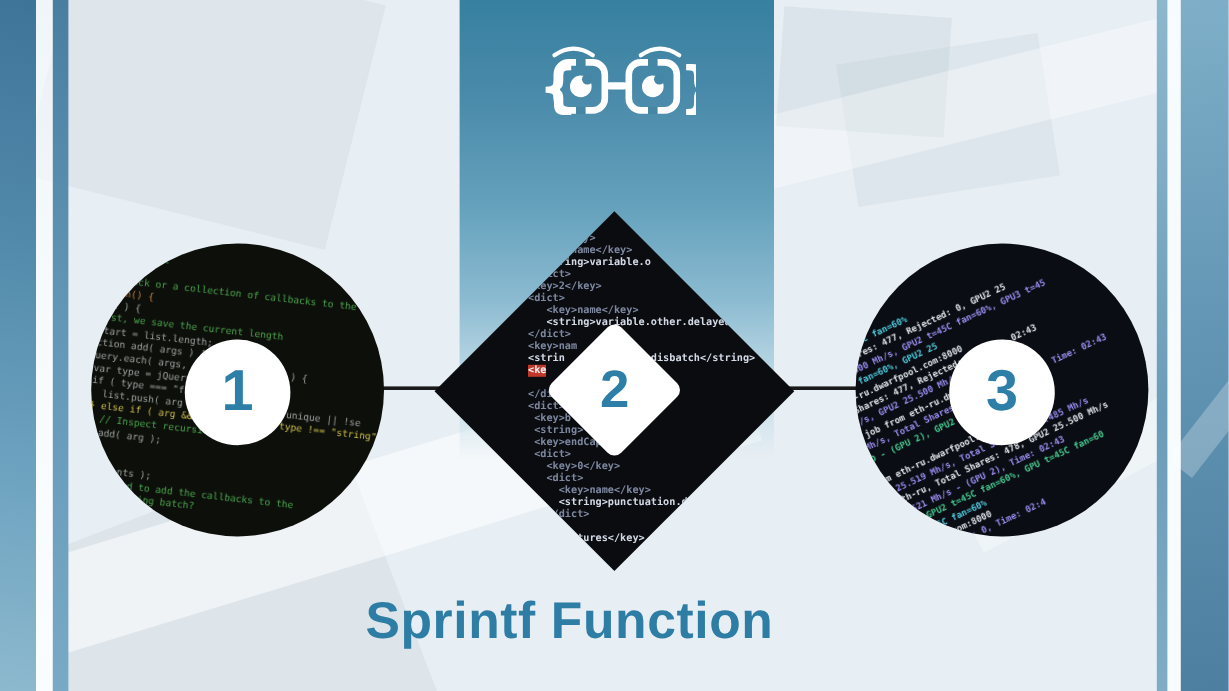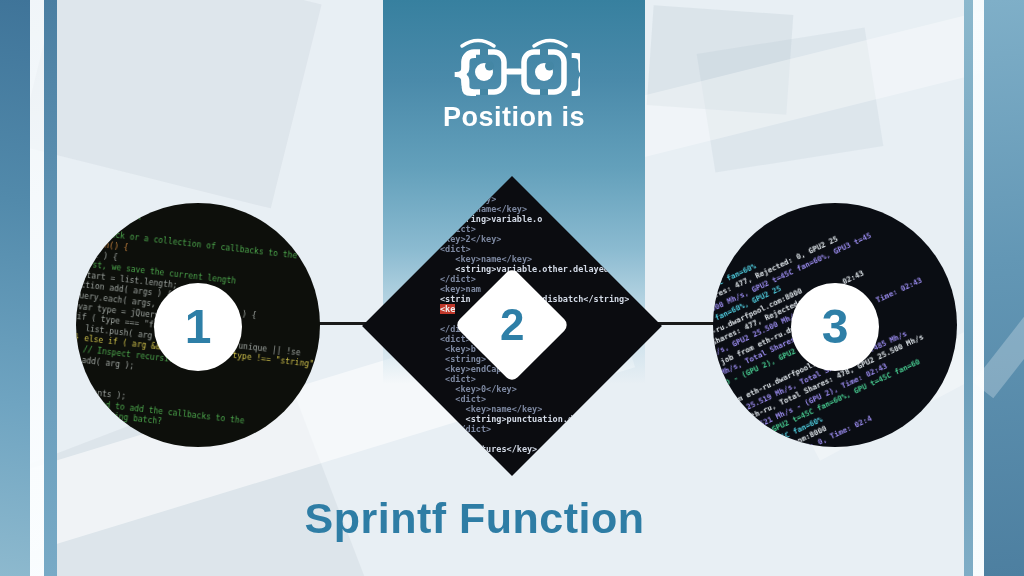--- a/index.html
+++ b/index.html
@@ -116,21 +116,20 @@
       <rect x="92" y="17" width="8" height="6" fill="#4486a4"></rect>
       <rect x="92" y="57" width="8" height="6" fill="#4486a4"></rect>
       <rect x="57" y="36.5" width="18" height="6" rx="3" fill="#ffffff"></rect>
       <circle cx="36" cy="40" r="9" fill="#ffffff"></circle>
       <circle cx="41.5" cy="34" r="4.5" fill="#4486a4"></circle>
       <circle cx="96" cy="40" r="9" fill="#ffffff"></circle>
       <circle cx="101.5" cy="34" r="4.5" fill="#4486a4"></circle>
       <text x="1" y="56" font-family="DejaVu Sans" font-weight="bold" font-size="46" fill="#ffffff">{</text>
       <text x="118" y="56" font-family="DejaVu Sans" font-weight="bold" font-size="46" fill="#ffffff">}</text>
     </svg>
-    <div class="brand1">Position is</div>
   </div>
 
   <div class="connector conn-left"></div>
   <div class="connector conn-right"></div>
 
   <div class="shape circle1">
     <div class="code code-c1">
         <div class="ln or">          ...mizable() ;</div>
         <div class="ln gy"> </div>
         <div class="ln gn"> * Callbacks object</div>

